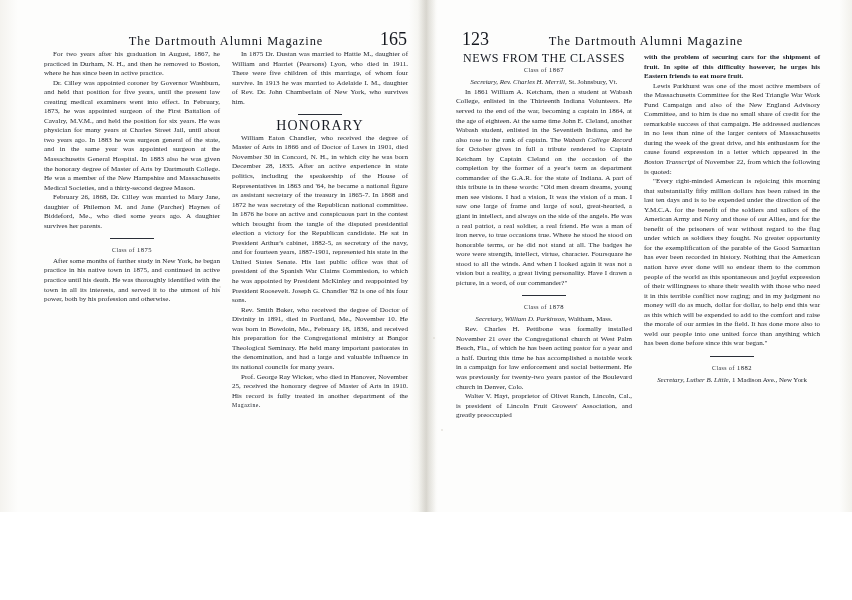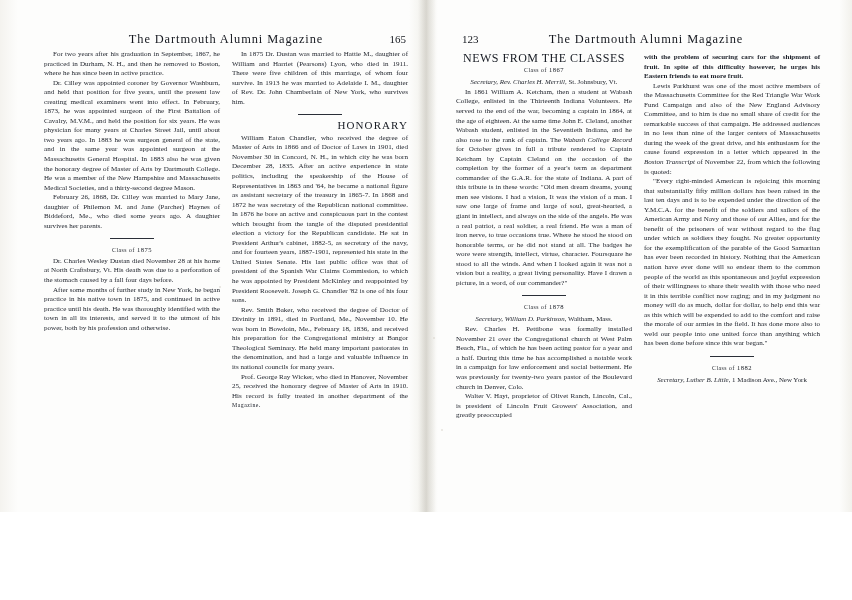--- a/index.html
+++ b/index.html
@@ -49,21 +49,21 @@
     line-height: 18px;
     font-size: 12.4px;
     color: #15181f;
     white-space: nowrap;
   }
   .runhead .title {
     letter-spacing: 0.9px;
     font-weight: 400;
   }
   .runhead .folio {
-    font-size: 11px;
+    font-size: 18px;
   }
 
   .rh-left  { top: 30px; left: 46px;  width: 360px; }
   .rh-right { top: 30px; left: 462px; width: 368px; }
   .rh-left .row, .rh-right .row {
     display: flex;
     align-items: baseline;
     width: 100%;
   }
   .rh-left .title  { flex: 1; text-align: center; padding-left: 26px; }
@@ -118,22 +118,22 @@
   .secretary {
     text-align: center;
     font-style: italic;
     font-size: 6.9px;
     line-height: 9.3px;
     margin: 0 0 2px 0;
     color: #1c2029;
   }
   .secretary .rm { font-style: normal; }
   .head-honorary {
-    text-align: right;
-    font-size: 11px;
+    text-align: center;
+    font-size: 14px;
     letter-spacing: 1.1px;
     margin: 2px 0 3px 0;
     color: #171b23;
   }
   .sp { margin-top: 4px; }
   em, .it { font-style: italic; }
   .smallcaps { font-size: 5.8px; letter-spacing: 0.5px; }
 
   
   .speck {
@@ -161,32 +161,31 @@
   </div>
 
   <div class="runhead rh-right">
     <div class="row">
       <span class="folio">123</span>
       <span class="title">The Dartmouth Alumni Magazine</span>
     </div>
   </div>
 
   <div class="col c1">
-    <p>For two years after his graduation in September, 1867, he practiced in Durham, N. H., and then he removed to Boston, where he has since been in active practice.</p>
+    <p>For two years after his graduation in August, 1867, he practiced in Durham, N. H., and then he removed to Boston, where he has since been in active practice.</p>
     <p>Dr. Cilley was appointed coroner by Governor Washburn, and held that position for five years, until the present law creating medical examiners went into effect. In February, 1873, he was appointed surgeon of the First Battalion of Cavalry, M.V.M., and held the position for six years. He was physician for many years at Charles Street Jail, until about two years ago. In 1883 he was surgeon general of the state, and in the same year was appointed surgeon at the Massachusetts General Hospital. In 1883 also he was given the honorary degree of Master of Arts by Dartmouth College. He was a member of the New Hampshire and Massachusetts Medical Societies, and a thirty-second degree Mason.</p>
     <p>February 26, 1868, Dr. Cilley was married to Mary Jane, daughter of Philemon M. and Jane (Parcher) Haynes of Biddeford, Me., who died some years ago. A daughter survives her parents.</p>
 
     <div class="rule"></div>
     <div class="head-class">
       <span class="sc">Class</span>
       <span class="sc">of</span>
       <span>1875</span>
     </div>
 
-    <p>Dr. Charles Wesley Dustan died November 28 at his home at North Craftsbury, Vt. His death was due to a perforation of the stomach caused by a fall four days before.</p>
     <p>After some months of further study in New York, he began practice in his native town in 1875, and continued in active practice until his death. He was thoroughly identified with the town in all its interests, and served it to the utmost of his power, both by his profession and otherwise.</p>
   </div>
 
   <div class="col c2">
     <p>In 1875 Dr. Dustan was married to Hattie M., daughter of William and Harriet (Pearsons) Lyon, who died in 1911. There were five children of this marriage, of whom four survive. In 1913 he was married to Adelaide I. M., daughter of Rev. Dr. John Chamberlain of New York, who survives him.</p>
 
     <div class="rule"></div>
     <div class="head-honorary">HONORARY</div>
 
     <p>William Eaton Chandler, who received the degree of Master of Arts in 1866 and of Doctor of Laws in 1901, died November 30 in Concord, N. H., in which city he was born December 28, 1835. After an active experience in state politics, including the speakership of the House of Representatives in 1863 and '64, he became a national figure as assistant secretary of the treasury in 1865-7. In 1868 and 1872 he was secretary of the Republican national committee. In 1876 he bore an active and conspicuous part in the contest which brought from the tangle of the disputed presidential election a victory for the Republican candidate. He sat in President Arthur's cabinet, 1882-5, as secretary of the navy, and for fourteen years, 1887-1901, represented his state in the United States Senate. His last public office was that of president of the Spanish War Claims Commission, to which he was appointed by President McKinley and reappointed by President Roosevelt. Joseph G. Chandler '82 is one of his four sons.</p>

